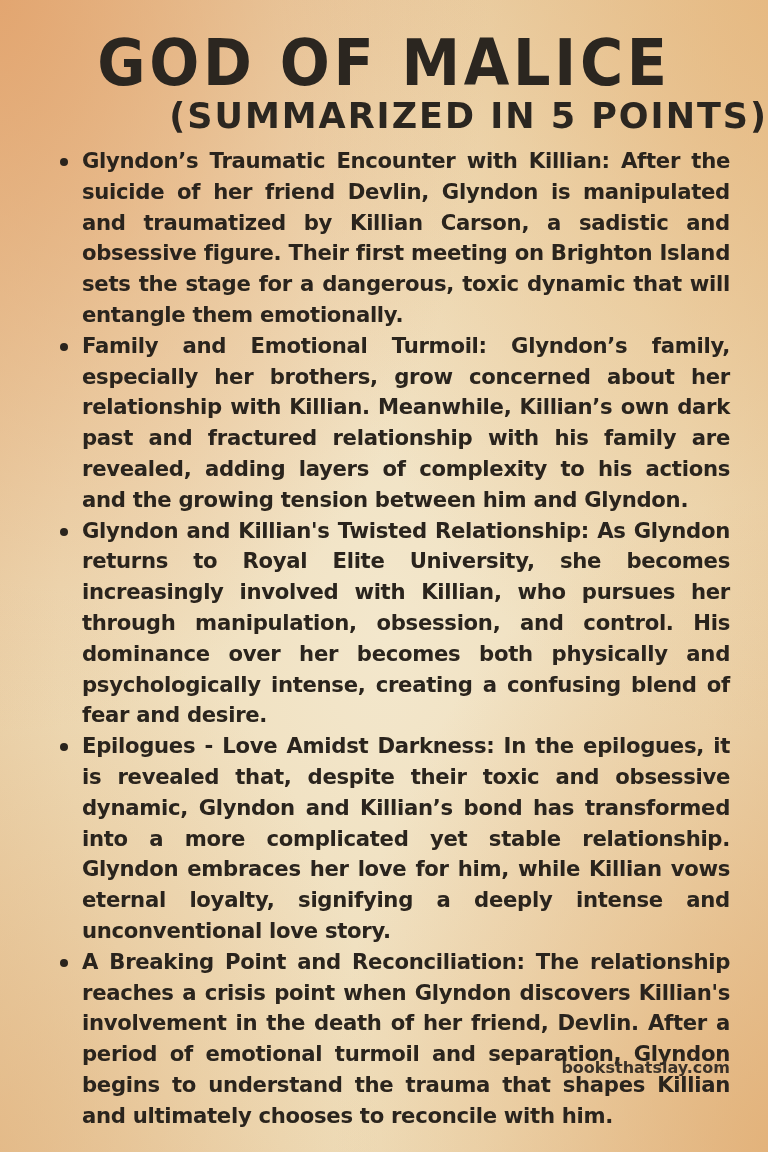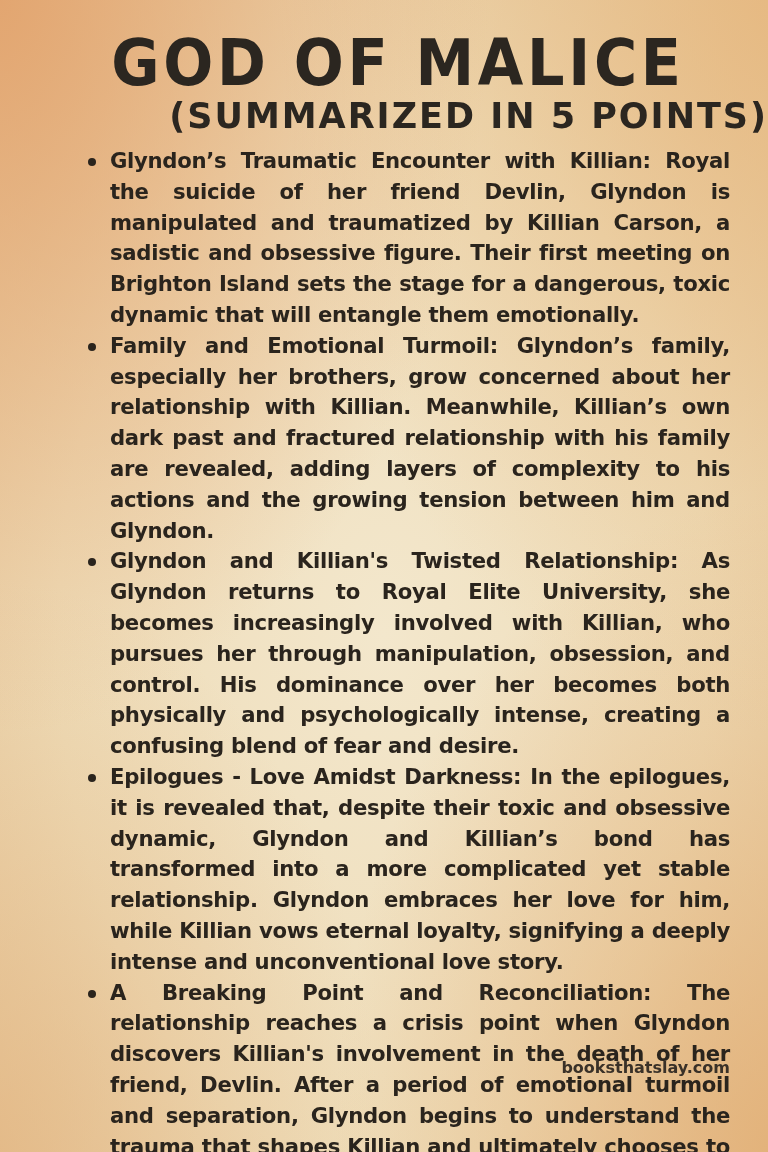--- a/index.html
+++ b/index.html
@@ -8,21 +8,21 @@
     background:
       radial-gradient(ellipse at 0% 0%, rgba(226,160,105,0.85) 0%, rgba(226,160,105,0) 45%),
       radial-gradient(ellipse at 100% 0%, rgba(230,180,120,0.7) 0%, rgba(230,180,120,0) 45%),
       radial-gradient(ellipse at 100% 100%, rgba(225,170,110,0.75) 0%, rgba(225,170,110,0) 40%),
       radial-gradient(ellipse at 0% 100%, rgba(225,175,120,0.6) 0%, rgba(225,175,120,0) 35%),
       radial-gradient(ellipse at 50% 55%, #f3e7cc 0%, #eedcb8 60%, #e6c79c 100%);
     font-family: "DejaVu Sans", sans-serif;
     color: #2a241d;
     position: relative;
   }
-  .page { position: absolute; inset: 0; margin-left: 28px; }
+  .page { position: absolute; inset: 0; }
   .title {
     position: absolute; left: 0; right: 0; top: 28px;
     text-align: center;
     font-family: "DejaVu Sans", sans-serif;
     font-weight: bold;
     font-size: 64px; letter-spacing: 4px;
     color: #2b2620; line-height: 70px;
     transform: scaleX(0.92);
   }
   .subtitle {
@@ -58,21 +58,21 @@
 </head>
 <body>
 
 <div class="page">
   <div class="title">GOD OF MALICE</div>
   <div class="subtitle">(SUMMARIZED IN 5 POINTS)</div>
 
   <ul class="list">
     <li class="item">
       <span class="bullet"></span>
-      <span>Glyndon’s Traumatic Encounter with Killian: Royal the suicide of her friend Devlin, Glyndon is manipulated and traumatized by Killian Carson, a sadistic and obsessive figure. Their first meeting on Brighton Island sets the stage for a dangerous, toxic dynamic that will entangle them emotionally.</span>
+      <span>Glyndon’s Traumatic Encounter with Killian: After the suicide of her friend Devlin, Glyndon is manipulated and traumatized by Killian Carson, a sadistic and obsessive figure. Their first meeting on Brighton Island sets the stage for a dangerous, toxic dynamic that will entangle them emotionally.</span>
     </li>
     <li class="item">
       <span class="bullet"></span>
       <span>Family and Emotional Turmoil: Glyndon’s family, especially her brothers, grow concerned about her relationship with Killian. Meanwhile, Killian’s own dark past and fractured relationship with his family are revealed, adding layers of complexity to his actions and the growing tension between him and Glyndon.</span>
     </li>
     <li class="item">
       <span class="bullet"></span>
       <span>Glyndon and Killian's Twisted Relationship: As Glyndon returns to Royal Elite University, she becomes increasingly involved with Killian, who pursues her through manipulation, obsession, and control. His dominance over her becomes both physically and psychologically intense, creating a confusing blend of fear and desire.</span>
     </li>
     <li class="item">

